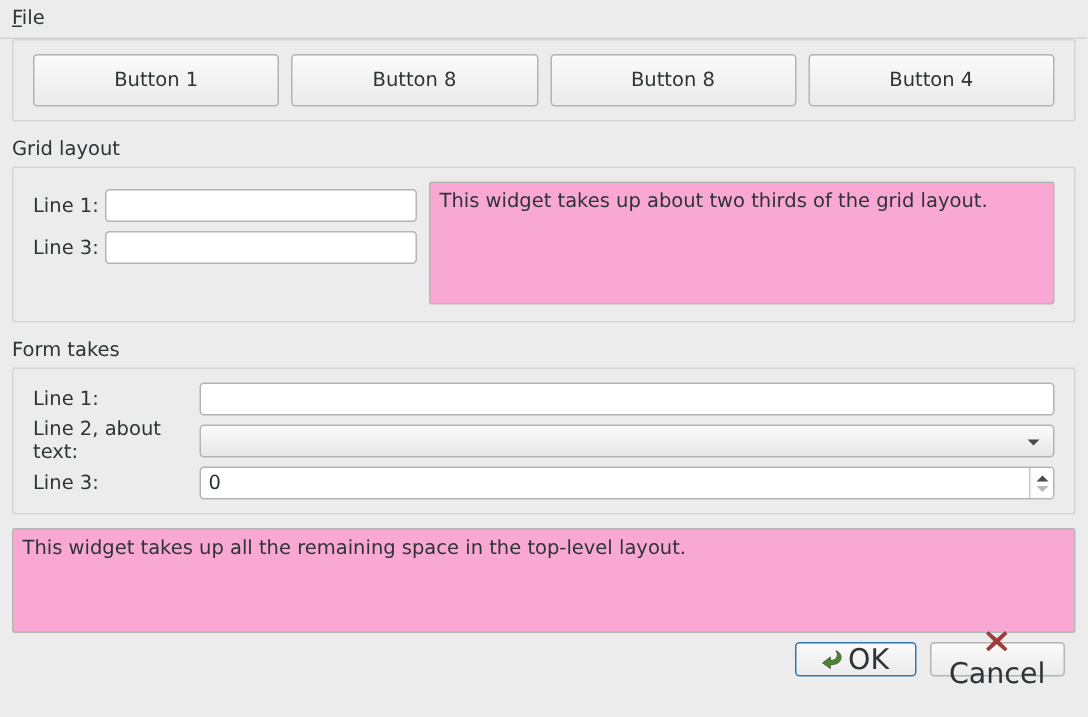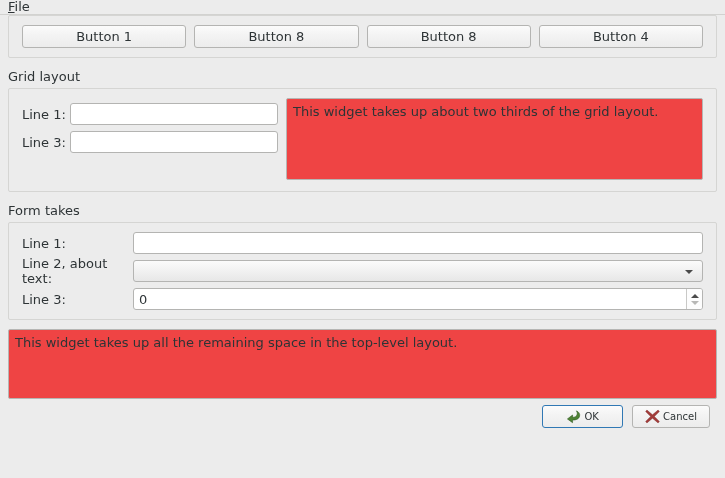--- a/index.html
+++ b/index.html
@@ -5,21 +5,21 @@
   * { box-sizing: border-box; margin: 0; padding: 0; }
   html, body { width: 725px; height: 478px; }
   body {
     background: #ececec;
     font-family: "DejaVu Sans", "Liberation Sans", sans-serif;
     font-size: 13px;
     color: #2e3436;
     overflow: hidden;
   }
   .menubar {
-    height: 15px;
+    height: 26px;
     display: flex;
     align-items: center;
     border-bottom: 1px solid #d2d2d0;
     background: #ececec;
   }
   .menu-item {
     padding: 1px 7px 2px 8px;
     cursor: default;
   }
   .menu-item .mnemonic { text-decoration: underline; }
@@ -35,21 +35,21 @@
     background: #ececec;
   }
   
   .hbox-frame {
     padding: 9px 13px;
     display: flex;
     gap: 8px;
   }
   .btn {
     flex: 1;
-    height: 23px;
+    height: 35px;
     background: linear-gradient(#fbfbfb, #f3f3f3 45%, #ececec);
     border: 1px solid #b4b4b2;
     border-radius: 3px;
     font-family: "DejaVu Sans", sans-serif;
     font-size: 13px;
     color: #2e3436;
     text-align: center;
     line-height: 21px;
     cursor: default;
   }
@@ -69,21 +69,21 @@
     border-radius: 3px;
     height: 22px;
     padding: 0 5px;
     font-family: "DejaVu Sans", sans-serif;
     font-size: 13px;
     color: #2e3436;
     outline: none;
   }
   .grid-row .lineedit { width: 208px; }
   .textedit {
-    background: #ef4444;
+    background: #f9a8d4;
     border: 1px solid #b6b6b4;
     border-radius: 2px;
     padding: 4px 6px;
     line-height: 17px;
     overflow: hidden;
   }
   .grid-textedit { flex: 1; height: 82px; }
   
   .form-frame { padding: 9px 13px; }
   .form-row { display: flex; align-items: center; height: 22px; margin-bottom: 6px; }
@@ -160,27 +160,27 @@
   .dlg-btn {
     height: 23px;
     display: flex;
     align-items: center;
     justify-content: center;
     gap: 3px;
     background: linear-gradient(#fbfbfb, #f3f3f3 45%, #ececec);
     border: 1px solid #b4b4b2;
     border-radius: 3px;
     font-family: "DejaVu Sans", sans-serif;
-    font-size: 10px;
+    font-size: 19px;
     color: #2e3436;
     padding: 0 12px;
     cursor: default;
   }
   .ok-btn { border-color: #3078b4; min-width: 81px; }
-  .cancel-btn { min-width: 74px; }
+  .cancel-btn { min-width: 74px; flex-direction: column; }
   .icon { display: inline-flex; width: 15px; height: 15px; }
   .icon svg { width: 15px; height: 15px; }
 </style>
 </head>
 <body>
 
 <div>
 
   <div class="menubar">
     <div class="menu-item">

